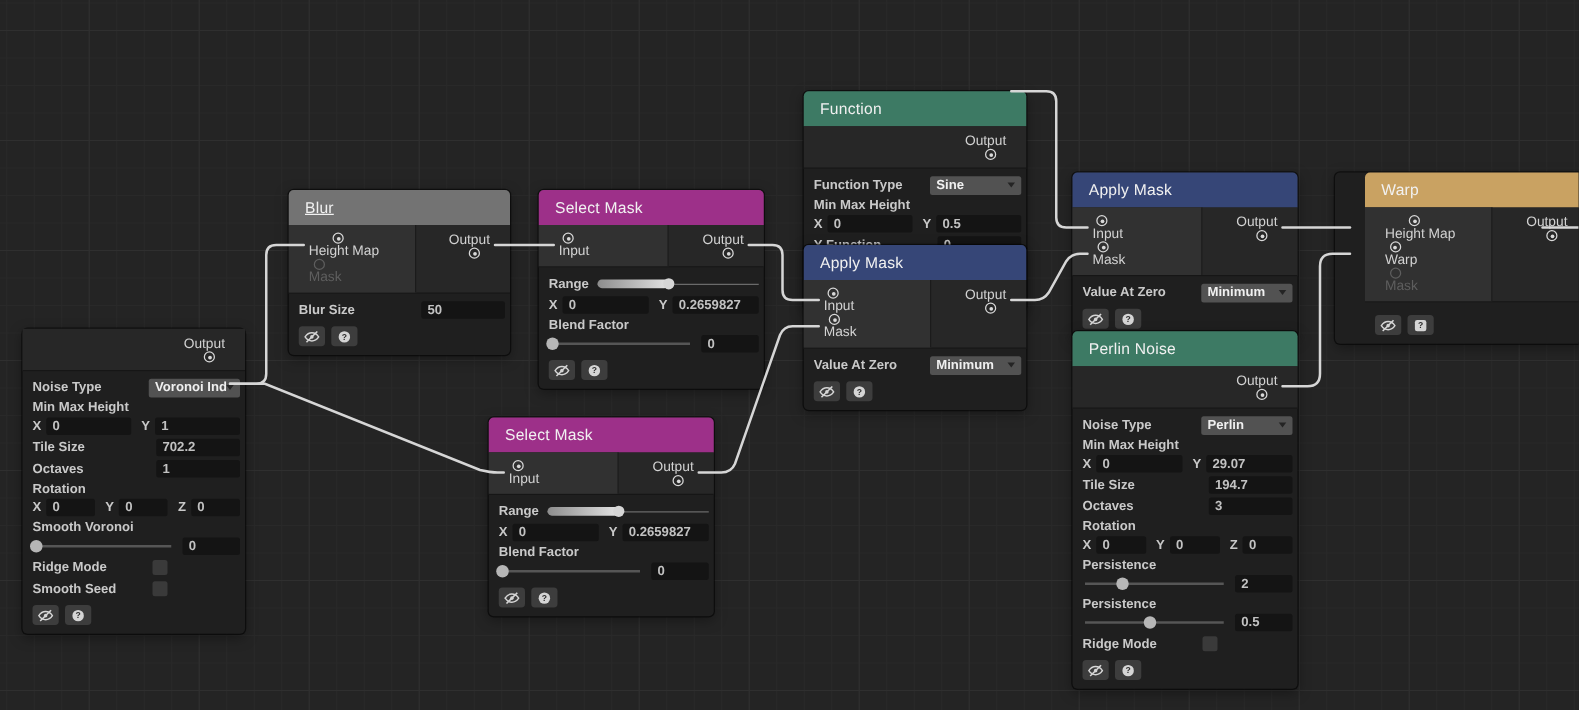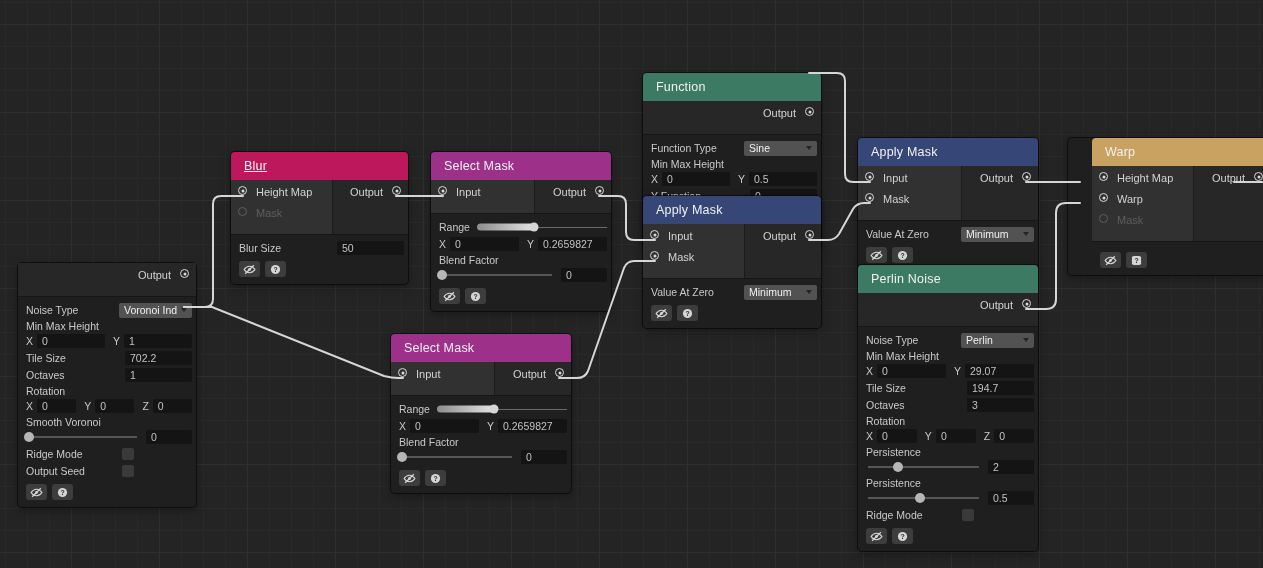--- a/index.html
+++ b/index.html
@@ -17,33 +17,33 @@
   }
   #wires{position:absolute;left:0;top:0;z-index:5;pointer-events:none;}
   #wires path{pointer-events:stroke;}
   .node{position:absolute;z-index:2;background:#1f1f1f;border-radius:4px;
     box-shadow:0 0 0 1px rgba(0,0,0,.55),0 3px 10px rgba(0,0,0,.35);}
   .hdr{height:28px;border-radius:4px 4px 0 0;display:flex;align-items:center;
     padding-left:13px;font-size:12.5px;color:#f1f1f1;letter-spacing:.2px;}
   .ports{position:relative;background:#272727;border-bottom:1px solid #161616;}
   .in-panel{position:absolute;left:0;top:0;bottom:0;width:57%;background:#313131;
     border-right:1px solid #1b1b1b;}
-  .prow{position:absolute;display:flex;height:21px;}
+  .prow{position:absolute;display:flex;align-items:center;height:21px;flex-direction:column;}
   .prow.in{left:7px;}
   .prow.out{right:7px;}
   .port{width:9px;height:9px;border-radius:50%;border:1.5px solid #d9d9d9;
     position:relative;box-sizing:border-box;flex:0 0 auto;}
   .port.on::after{content:"";position:absolute;left:50%;top:50%;width:3px;height:3px;
     background:#d9d9d9;border-radius:50%;transform:translate(-50%,-50%);}
   .port.off{border-color:#5e5e5e;}
   .plabel{margin-left:9px;font-size:11px;color:#d2d2d2;white-space:nowrap;}
   .prow.out .plabel{margin:0 9px 0 0;}
   .plabel.dim{color:#5e5e5e;}
   .params{padding:5px 4px 7px 8px;}
-  .row{height:16px;display:flex;align-items:center;margin-bottom:1px;font-size:10.5px;color:#c9c9c9;}
+  .row{height:16px;display:flex;align-items:center;margin-bottom:1px;font-size:10.5px;color:#c9c9c9;font-weight:bold;}
   .row.group{height:13px;margin-top:1px;}
   .lbl{flex:1;white-space:nowrap;overflow:hidden;}
   .box{background:#141414;border-radius:2px;height:14px;line-height:14px;
     padding:0 5px;color:#c2c2c2;font-size:10.5px;box-sizing:border-box;
     white-space:nowrap;overflow:hidden;}
   .box.val{width:67px;flex:0 0 auto;}
   .dropdown{width:73px;height:15px;flex:0 0 auto;background:#525252;border-radius:2px;
     display:flex;align-items:center;padding:0 5px;box-sizing:border-box;}
   .dropdown .dval{flex:1;font-size:10.5px;color:#f0f0f0;white-space:nowrap;overflow:hidden;}
   .dd-arrow{width:0;height:0;border-left:3.5px solid transparent;
@@ -125,21 +125,21 @@
             <div class="s-track"></div>
             <div class="s-handle" style="left: 3%;"></div>
           </div>
           <div class="box s-val">0</div>
         </div>
         <div class="row">
           <span class="chk-label">Ridge Mode</span>
           <div class="chk"></div>
         </div>
         <div class="row">
-          <span class="chk-label">Output Seed</span>
+          <span class="chk-label">Smooth Seed</span>
           <div class="chk"></div>
         </div>
         <div class="footer">
           <div class="ibtn">
             <span>
               <svg width="13" height="11" viewBox="0 0 24 20">
                 <path d="M2 10s4-6 10-6 10 6 10 6-4 6-10 6S2 10 2 10z" fill="none" stroke="#d5d5d5" stroke-width="2.2"></path>
                 <circle cx="12" cy="10" r="2.6" fill="#d5d5d5"></circle>
                 <line x1="4" y1="18" x2="20" y2="2" stroke="#d5d5d5" stroke-width="2.4"></line>
               </svg>
@@ -150,21 +150,21 @@
               <svg width="11" height="11" viewBox="0 0 24 24">
                 <circle cx="12" cy="12" r="10" fill="#d5d5d5"></circle>
                 <text x="12" y="17" text-anchor="middle" font-size="15" font-weight="bold" fill="#2b2b2b" font-family="Liberation Sans,sans-serif">?</text>
               </svg>
             </span>
           </div>
         </div>
       </div>
     </div>
     <div class="node" style="left: 231px; top: 152px; width: 177px;">
-      <div class="hdr" style="background: #be185d; text-decoration: underline;">
+      <div class="hdr" style="background: #737373; text-decoration: underline;">
         <span>Blur</span>
       </div>
       <div class="ports" style="height: 54px;">
         <div class="in-panel"></div>
         <div class="prow in" style="top: 6px;">
           <span class="port on"></span>
           <span class="plabel">Height Map</span>
         </div>
         <div class="prow in" style="top: 27px;">
           <span class="port off"></span>

